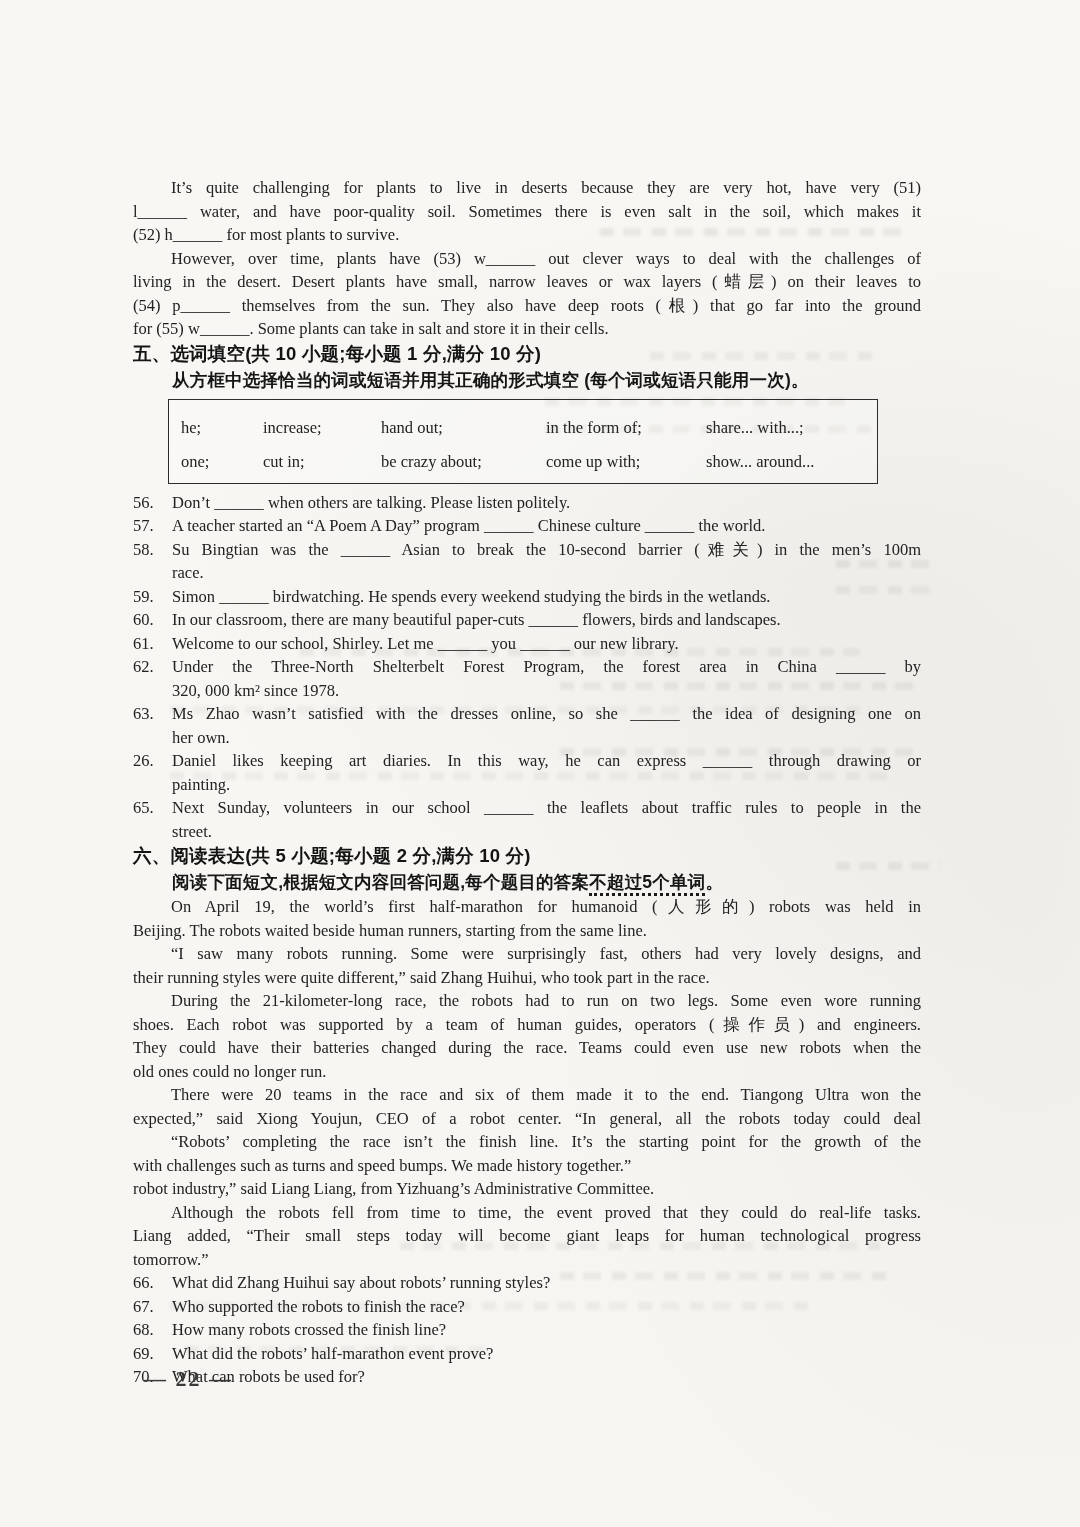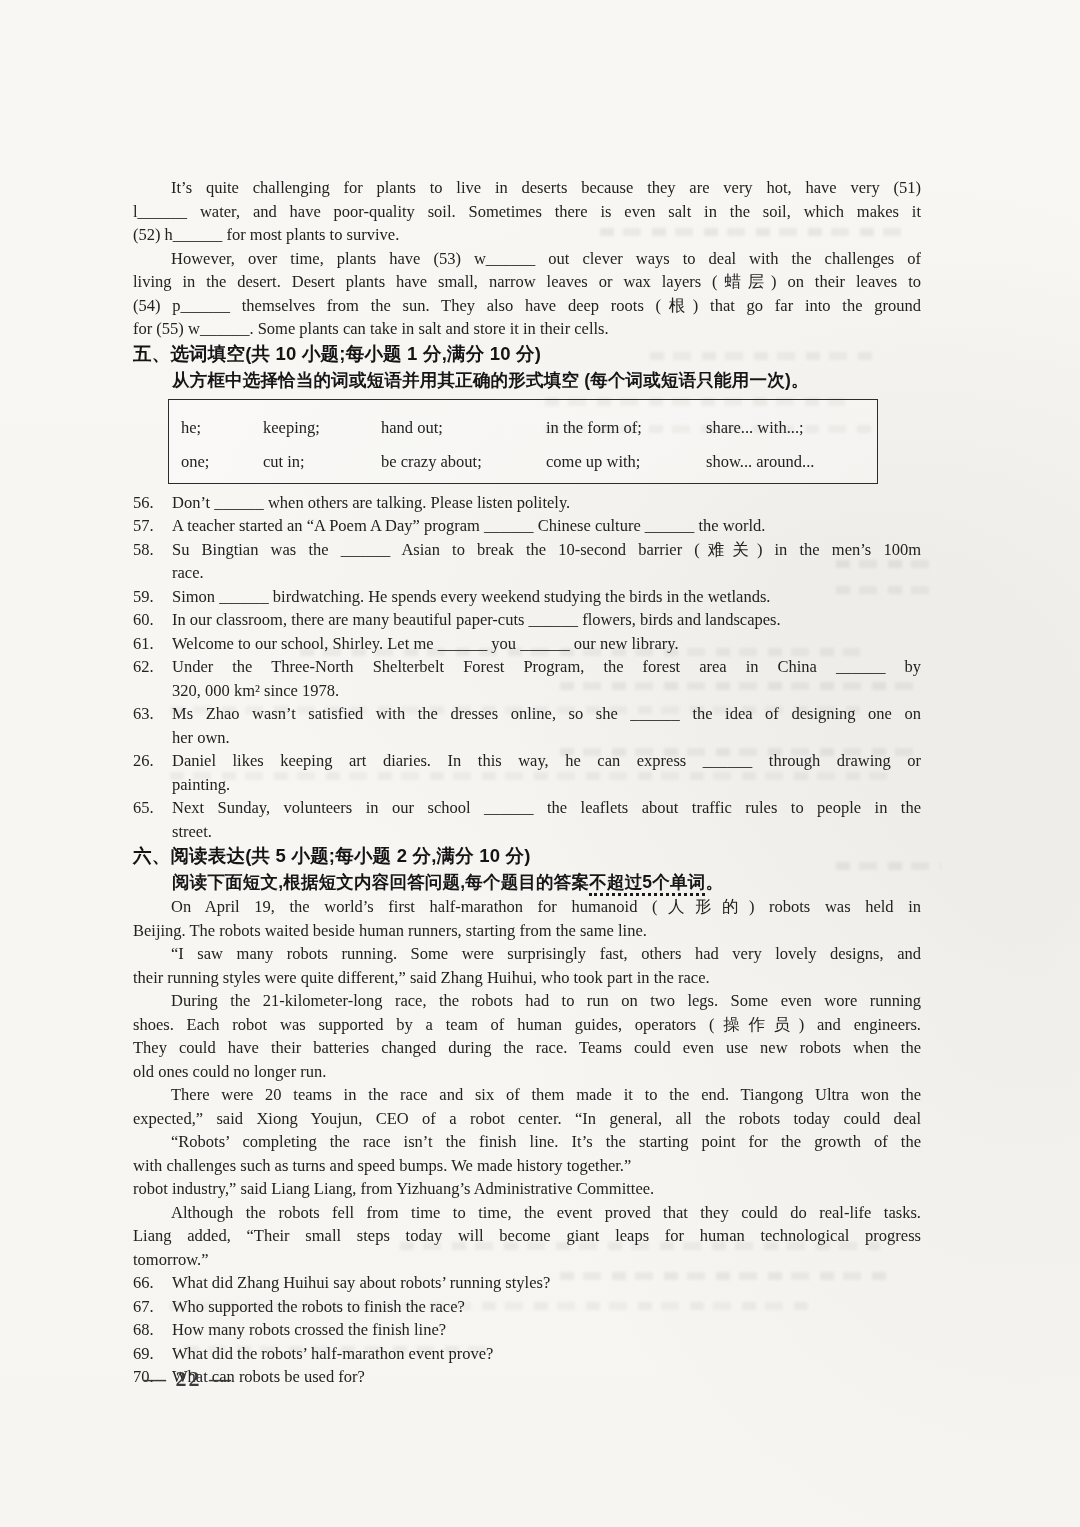--- a/index.html
+++ b/index.html
@@ -102,21 +102,21 @@
         <div class="line last">for (55) w______. Some plants can take in salt and store it in their cells.</div>
       </section>
 
     <div class="sec-title">五、选词填空(共 10 小题;每小题 1 分,满分 10 分)</div>
 
     <div class="sec-sub">从方框中选择恰当的词或短语并用其正确的形式填空 (每个词或短语只能用一次)。</div>
 
     <div class="word-box">
         <div class="wb-row">
           <span class="wb-cell">he;</span>
-          <span class="wb-cell">keeping;</span>
+          <span class="wb-cell">increase;</span>
           <span class="wb-cell">hand out;</span>
           <span class="wb-cell">in the form of;</span>
           <span class="wb-cell">share... with...;</span>
         </div>
         <div class="wb-row">
           <span class="wb-cell">one;</span>
           <span class="wb-cell">cut in;</span>
           <span class="wb-cell">be crazy about;</span>
           <span class="wb-cell">come up with;</span>
           <span class="wb-cell">show... around...</span>

